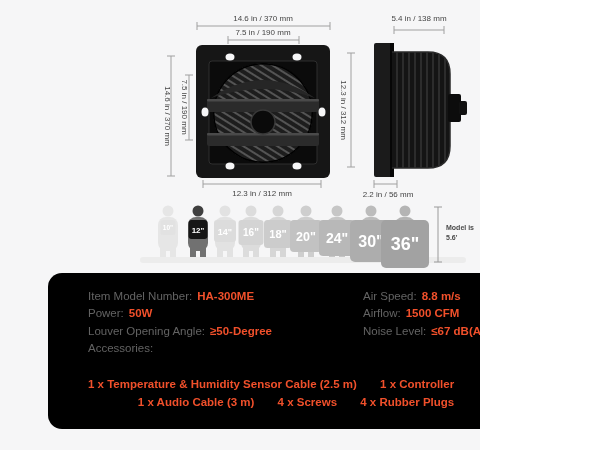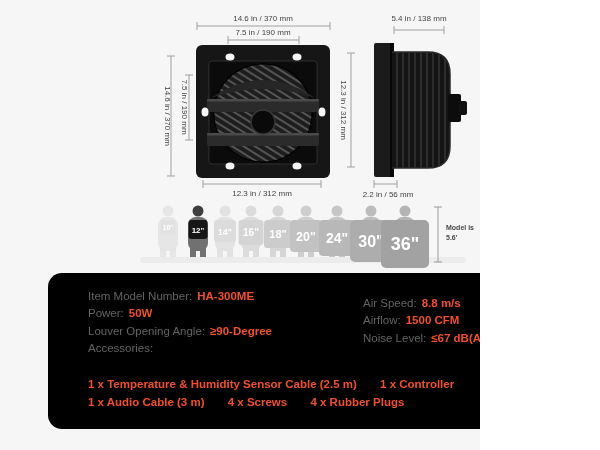--- a/index.html
+++ b/index.html
@@ -5,25 +5,25 @@
   * { margin:0; padding:0; box-sizing:border-box; }
   body { font-family:"Liberation Sans", sans-serif; }
   .stage { position:relative; width:480px; height:450px; background:#f6f6f7; overflow:hidden; }
   .drawing-svg { position:absolute; left:0; top:0; }
   .dim-label { font-family:"Liberation Sans", sans-serif; font-size:8px; fill:#454545; }
   .panel-label { font-family:"Liberation Sans", sans-serif; font-weight:bold; fill:#ffffff; }
   .model-note { font-family:"Liberation Sans", sans-serif; font-size:7px; font-weight:bold; fill:#4a4a4a; }
   .spec-card { position:absolute; left:48px; top:273px; width:504px; height:156px;
                background:#000000; border-radius:14px; }
   .col-left  { position:absolute; left:40px; top:15px; }
-  .col-right { position:absolute; left:315px; top:22px; }
+  .col-right { position:absolute; left:315px; top:15px; }
   .spec-row { height:17.4px; line-height:17.4px; font-size:11.5px; white-space:nowrap; }
   .spec-label { color:#636363; }
   .spec-value { color:#f1502b; font-weight:bold; margin-left:5px; }
-  .acc-lines { position:absolute; left:40px; top:102px; }
+  .acc-lines { position:absolute; left:40px; top:102px;text-align:right; }
   .acc-row { height:18px; line-height:18px; font-size:11.5px; color:#f1502b; font-weight:bold; white-space:nowrap; }
   .acc-item { margin-right:20px; }
 </style>
 </head>
 <body>
 
 <div class="stage">
 
   <svg class="drawing-svg" width="600" height="270" viewBox="0 0 600 270">
     <defs>
@@ -184,21 +184,21 @@
 
     <path d="M438,207 V262 M434,207 H442 M434,262 H442" stroke="#9a9a9a" stroke-width="1"></path>
     <text class="model-note" x="446" y="230">Model is</text>
     <text class="model-note" x="446" y="240">5.6'</text>
   </svg>
 
   <div class="spec-card">
     <div class="col-left">
       <div class="spec-row"><span class="spec-label">Item Model Number:</span><span class="spec-value">HA-300ME</span></div>
       <div class="spec-row"><span class="spec-label">Power:</span><span class="spec-value">50W</span></div>
-      <div class="spec-row"><span class="spec-label">Louver Opening Angle:</span><span class="spec-value">≥90-Degree</span></div>
+      <div class="spec-row"><span class="spec-label">Louver Opening Angle:</span><span class="spec-value">≥50-Degree</span></div>
       <div class="spec-row"><span class="spec-label">Accessories:</span></div>
     </div>
     <div class="col-right">
       <div class="spec-row"><span class="spec-label">Air Speed:</span><span class="spec-value">8.8 m/s</span></div>
       <div class="spec-row"><span class="spec-label">Airflow:</span><span class="spec-value">1500 CFM</span></div>
       <div class="spec-row"><span class="spec-label">Noise Level:</span><span class="spec-value">≤67 dB(A)</span></div>
     </div>
     <div class="acc-lines">
       <div class="acc-row">
         <span class="acc-item">1 x Temperature &amp; Humidity Sensor Cable (2.5 m)</span>

